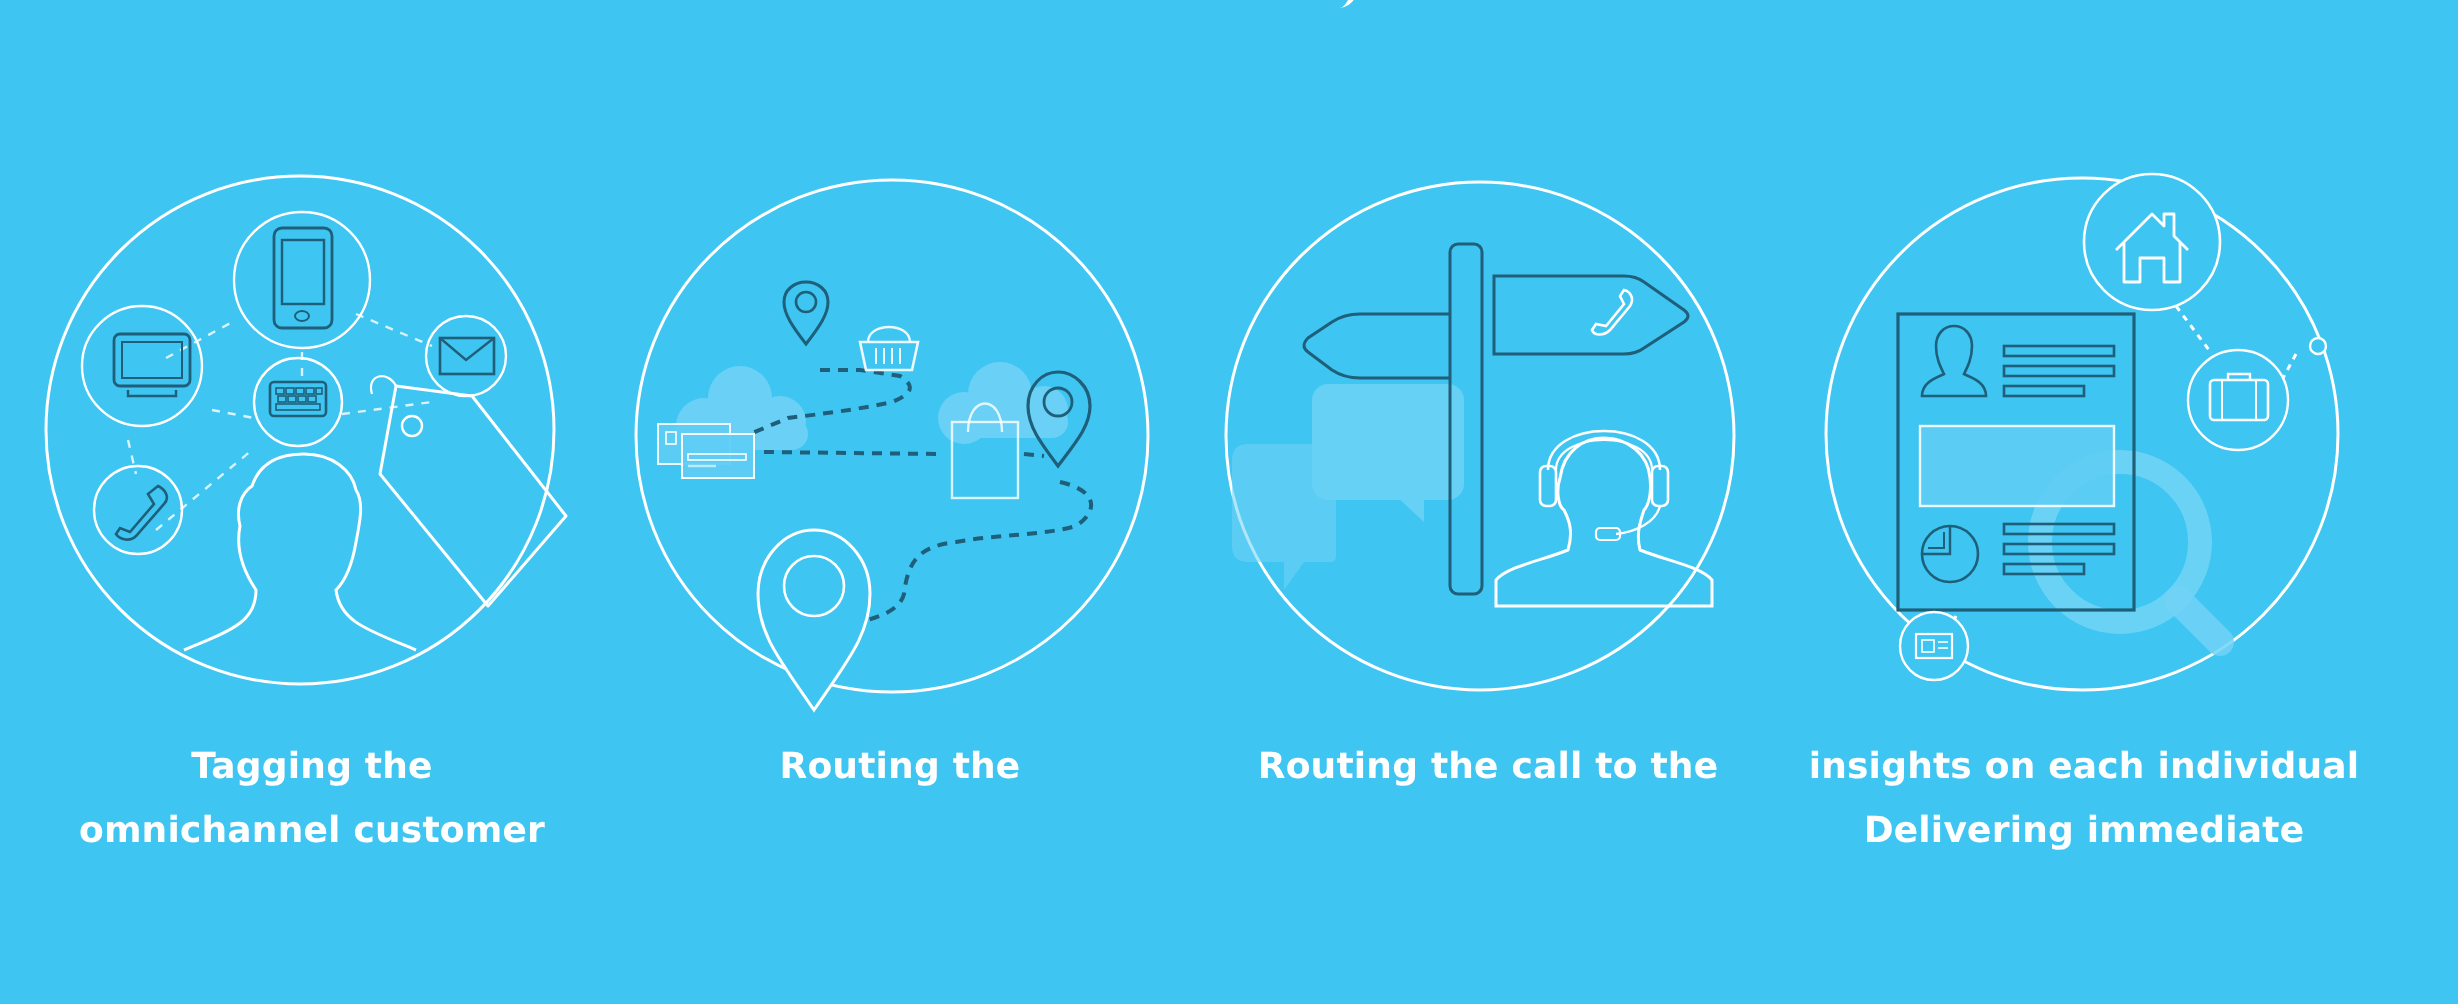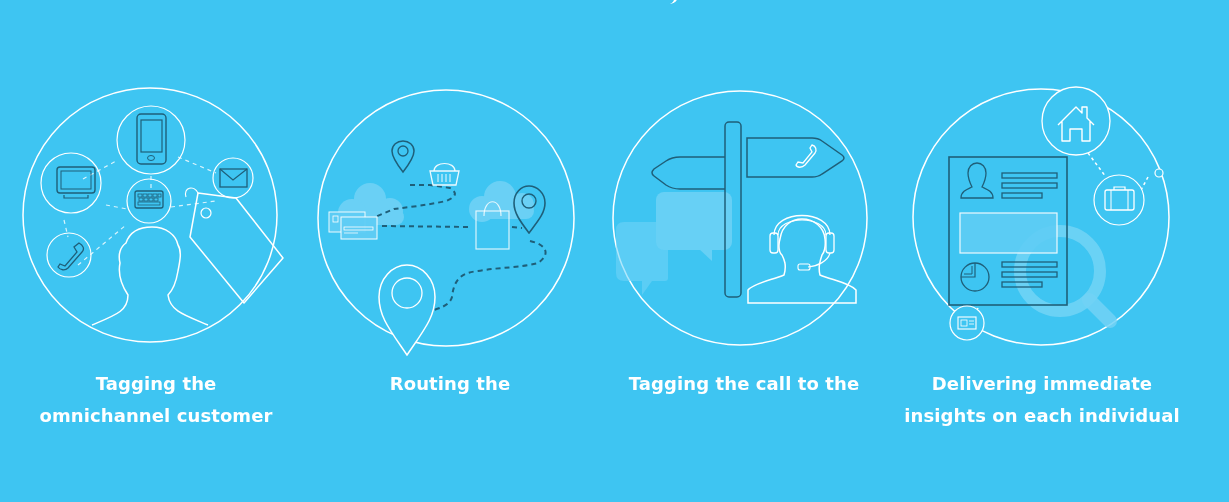--- a/index.html
+++ b/index.html
@@ -157,21 +157,21 @@
 
     <path d="M154 218 L154 205 C160 198 178 195 190 190 C193 180 190 174 188 170 C185 168 184 160 186 154 C188 140 198 134 208 134 C220 134 230 142 231 154 C232 162 230 168 228 170 C226 176 224 182 226 190 C238 195 256 198 262 205 L262 218 Z" fill="none" stroke="#fff" stroke-width="1.5"></path>
     <path d="M180 150 C180 124 236 124 236 150" fill="none" stroke="#fff" stroke-width="1.3"></path>
     <path d="M184 150 C184 130 232 130 232 150" fill="none" stroke="#fff" stroke-width="1.1"></path>
     <rect x="176" y="148" width="8" height="20" rx="3" fill="none" stroke="#fff" stroke-width="1.3"></rect>
     <rect x="232" y="148" width="8" height="20" rx="3" fill="none" stroke="#fff" stroke-width="1.3"></rect>
     <path d="M236 168 C234 176 224 181 214 182" fill="none" stroke="#fff" stroke-width="1.2"></path>
     <rect x="204" y="179" width="12" height="6" rx="2" fill="none" stroke="#fff" stroke-width="1.1"></rect>
   </svg>
   <div class="caption">
-    <span>Tagging the call to the</span>
+    <span>Routing the call to the</span>
   </div>
 </div>
 
 <div class="feature" style="left:892px;">
   <svg width="300" height="280" viewBox="0 0 300 280">
     <circle cx="149" cy="132" r="128" fill="none" stroke="#fff" stroke-width="1.5"></circle>
 
     <circle cx="168" cy="186" r="40" fill="none" stroke="#72d3f6" stroke-width="12" opacity="0.85"></circle>
     <line x1="197" y1="215" x2="218" y2="236" stroke="#72d3f6" stroke-width="14" stroke-linecap="round" opacity="0.85"></line>
 
@@ -206,16 +206,16 @@
     <line x1="219" y1="105" x2="219" y2="125" stroke="#fff" stroke-width="1"></line>
     <line x1="236" y1="105" x2="236" y2="125" stroke="#fff" stroke-width="1"></line>
 
     <circle cx="75" cy="238" r="17" fill="#3ec5f2" stroke="#fff" stroke-width="1.2"></circle>
     <rect x="66" y="232" width="18" height="12" fill="none" stroke="#fff" stroke-width="1.1"></rect>
     <rect x="69" y="235" width="6" height="6" fill="none" stroke="#fff" stroke-width="0.8"></rect>
     <line x1="77" y1="236" x2="82" y2="236" stroke="#fff" stroke-width="0.8"></line>
     <line x1="77" y1="239" x2="82" y2="239" stroke="#fff" stroke-width="0.8"></line>
   </svg>
   <div class="caption">
+    <span>insights on each individual</span>
     <span>Delivering immediate</span>
-    <span>insights on each individual</span>
   </div>
 </div>
 
 </body></html>

